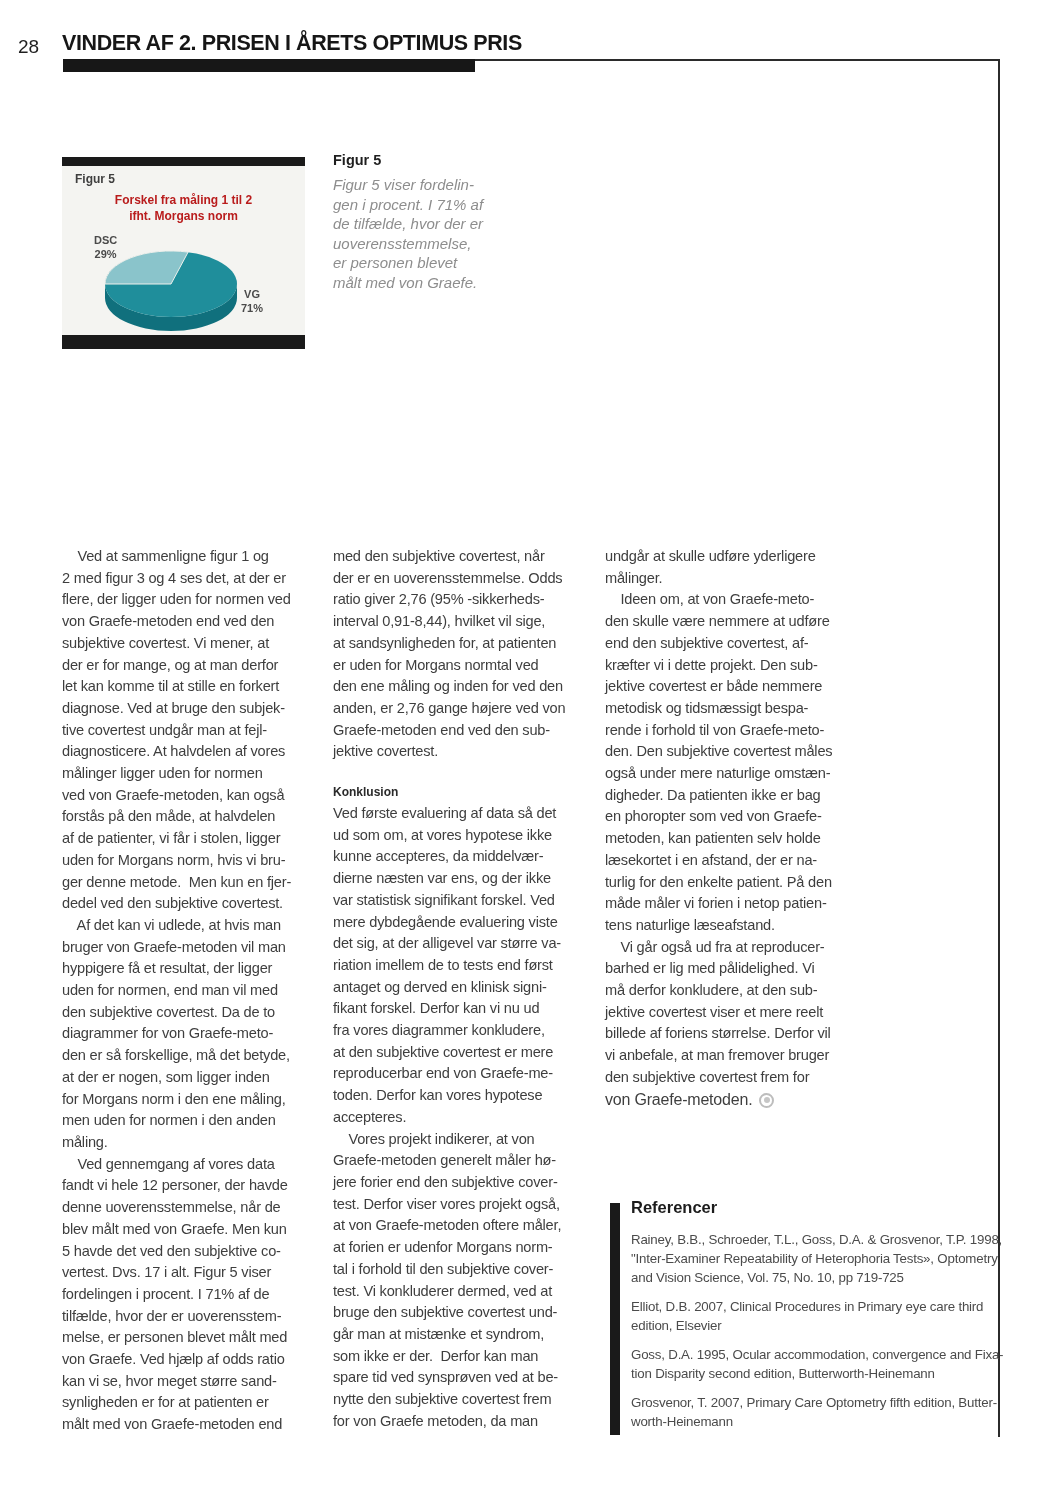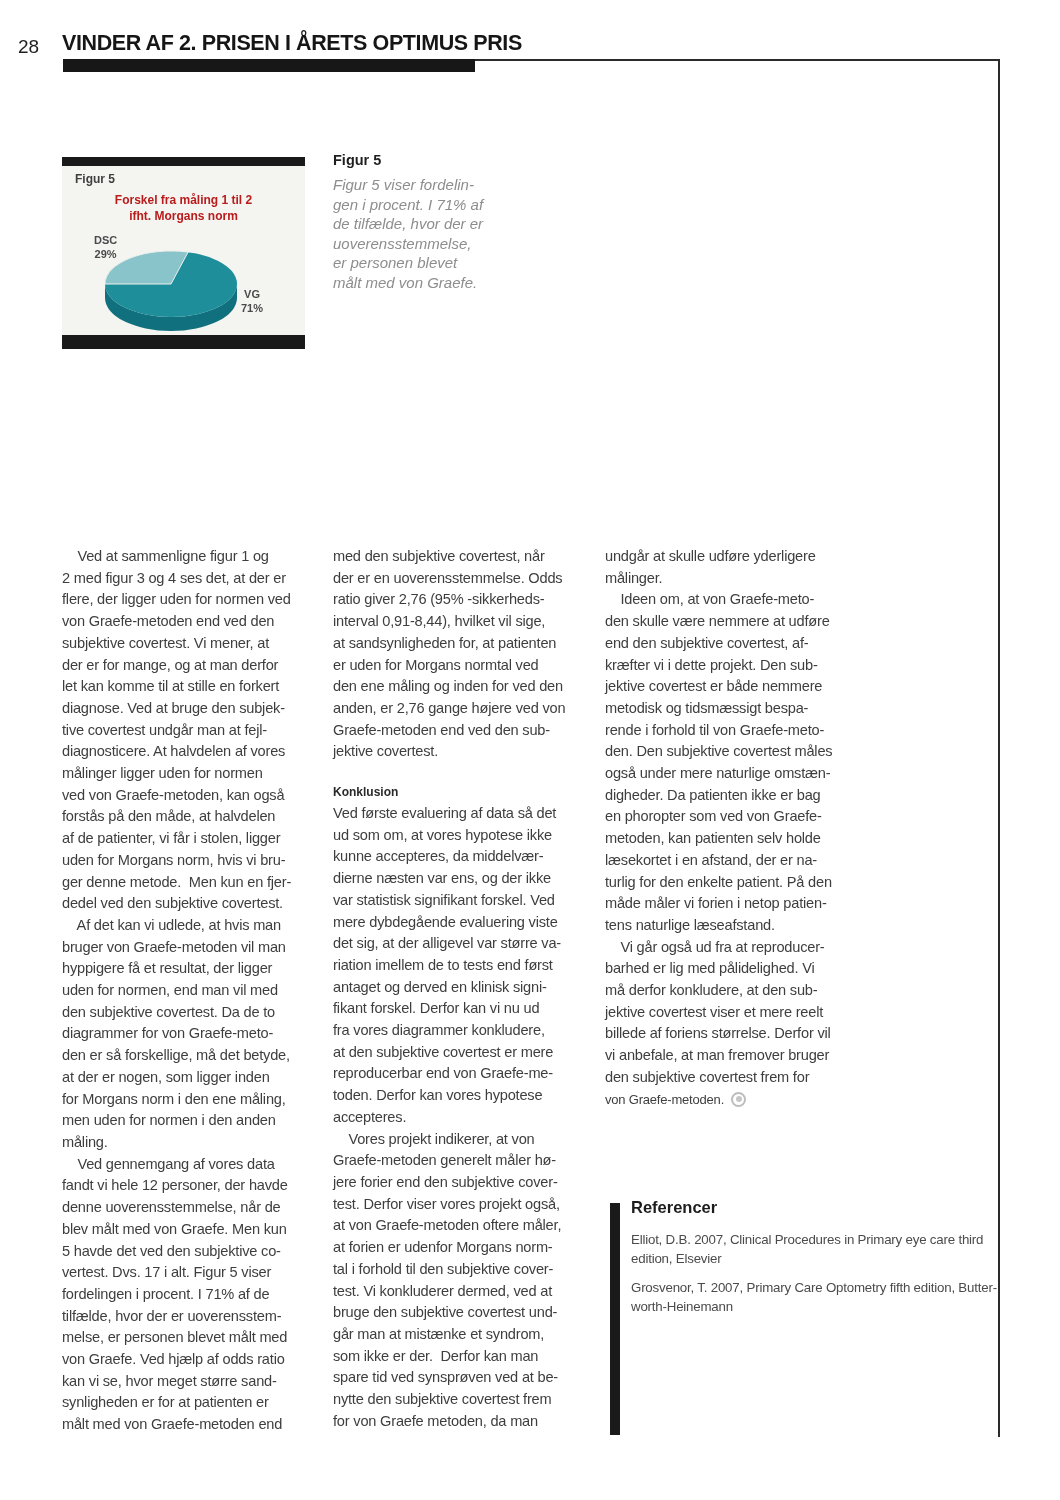--- a/index.html
+++ b/index.html
@@ -33,21 +33,21 @@
   .caption-title { font-size:14.5px; font-weight:bold; color:#1f1f1f; }
   .caption-body  { margin-top:7px; font-size:15px; line-height:19.5px; font-style:italic;
                    color:#8d8d8d; white-space:pre; }
 
   
   .bodytext { font-size:14.6px; line-height:21.7px; letter-spacing:-0.2px; color:#3e3e3e; white-space:pre; }
   .col1 { position:absolute; left:62px;  top:546px; width:255px; }
   .col2 { position:absolute; left:333px; top:546px; width:255px; }
   .col3 { position:absolute; left:605px; top:546px; width:260px; }
   .konklusion { margin-top:22px; margin-bottom:4px; font-size:12px; font-weight:bold; color:#2a2a2a; }
-  .last-line { font-size:13px; line-height:21.7px; letter-spacing:-0.2px; color:#3e3e3e; white-space:pre; }
+  .last-line { font-size:16px; line-height:21.7px; letter-spacing:-0.2px; color:#3e3e3e; white-space:pre; }
   .end-mark { display:inline-block; vertical-align:-3px; margin-left:7px; width:15px; height:15px;
               border:2.5px solid #bdbdbd; border-radius:50%; position:relative; }
   .end-mark::after { content:""; position:absolute; left:50%; top:50%; width:6px; height:6px;
               margin:-3px 0 0 -3px; border-radius:50%; background:#c6c6c6; }
 
   
   .references { position:absolute; left:610px; top:1198px; width:338px; }
   .refs-bar   { position:absolute; left:0; top:5px; width:10px; height:232px; background:#1a1a1a; }
   .refs-content { margin-left:21px; }
   .refs-heading { font-size:16.5px; font-weight:bold; color:#1c1c1c; margin-bottom:13px; }
@@ -212,20 +212,25 @@
 billede af foriens størrelse. Derfor vil
 vi anbefale, at man fremover bruger
 den subjektive covertest frem for</div>
     <div class="last-line"><span>von Graefe-metoden.</span><span class="end-mark"></span></div>
   </div>
 
   <div class="references">
     <div class="refs-bar"></div>
     <div class="refs-content">
       <div class="refs-heading">Referencer</div>
+      <div class="ref-item">Rainey, B.B., Schroeder, T.L., Goss, D.A. &amp; Grosvenor, T.P. 1998,
+"Inter-Examiner Repeatability of Heterophoria Tests», Optometry
+and Vision Science, Vol. 75, No. 10, pp 719-725</div>
       <div class="ref-item">Elliot, D.B. 2007, Clinical Procedures in Primary eye care third
 edition, Elsevier</div>
+      <div class="ref-item">Goss, D.A. 1995, Ocular accommodation, convergence and Fixa-
+tion Disparity second edition, Butterworth-Heinemann</div>
       <div class="ref-item">Grosvenor, T. 2007, Primary Care Optometry fifth edition, Butter-
 worth-Heinemann</div>
     </div>
   </div>
 
 </div>
 
 </body></html>

